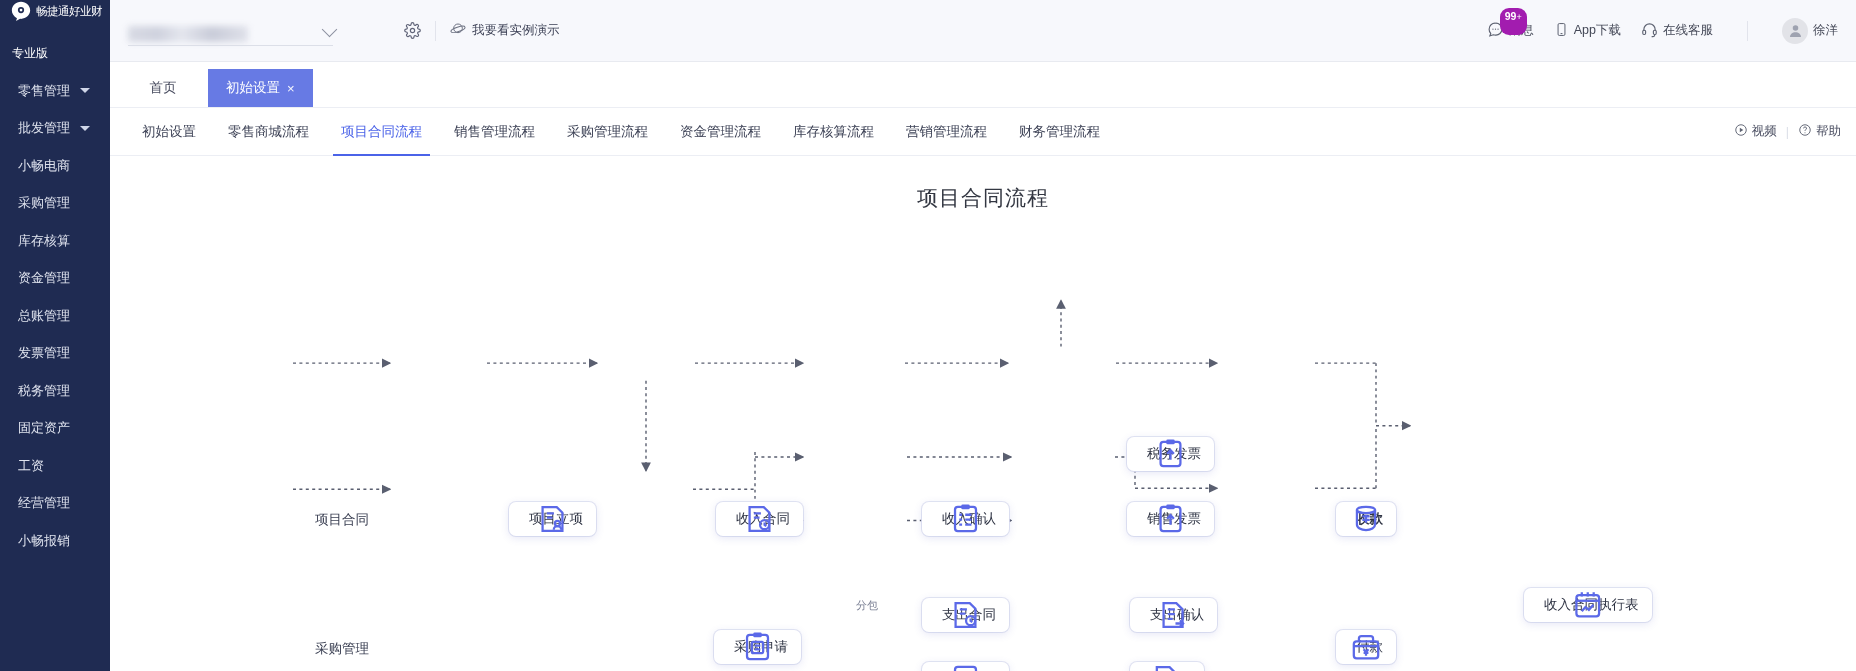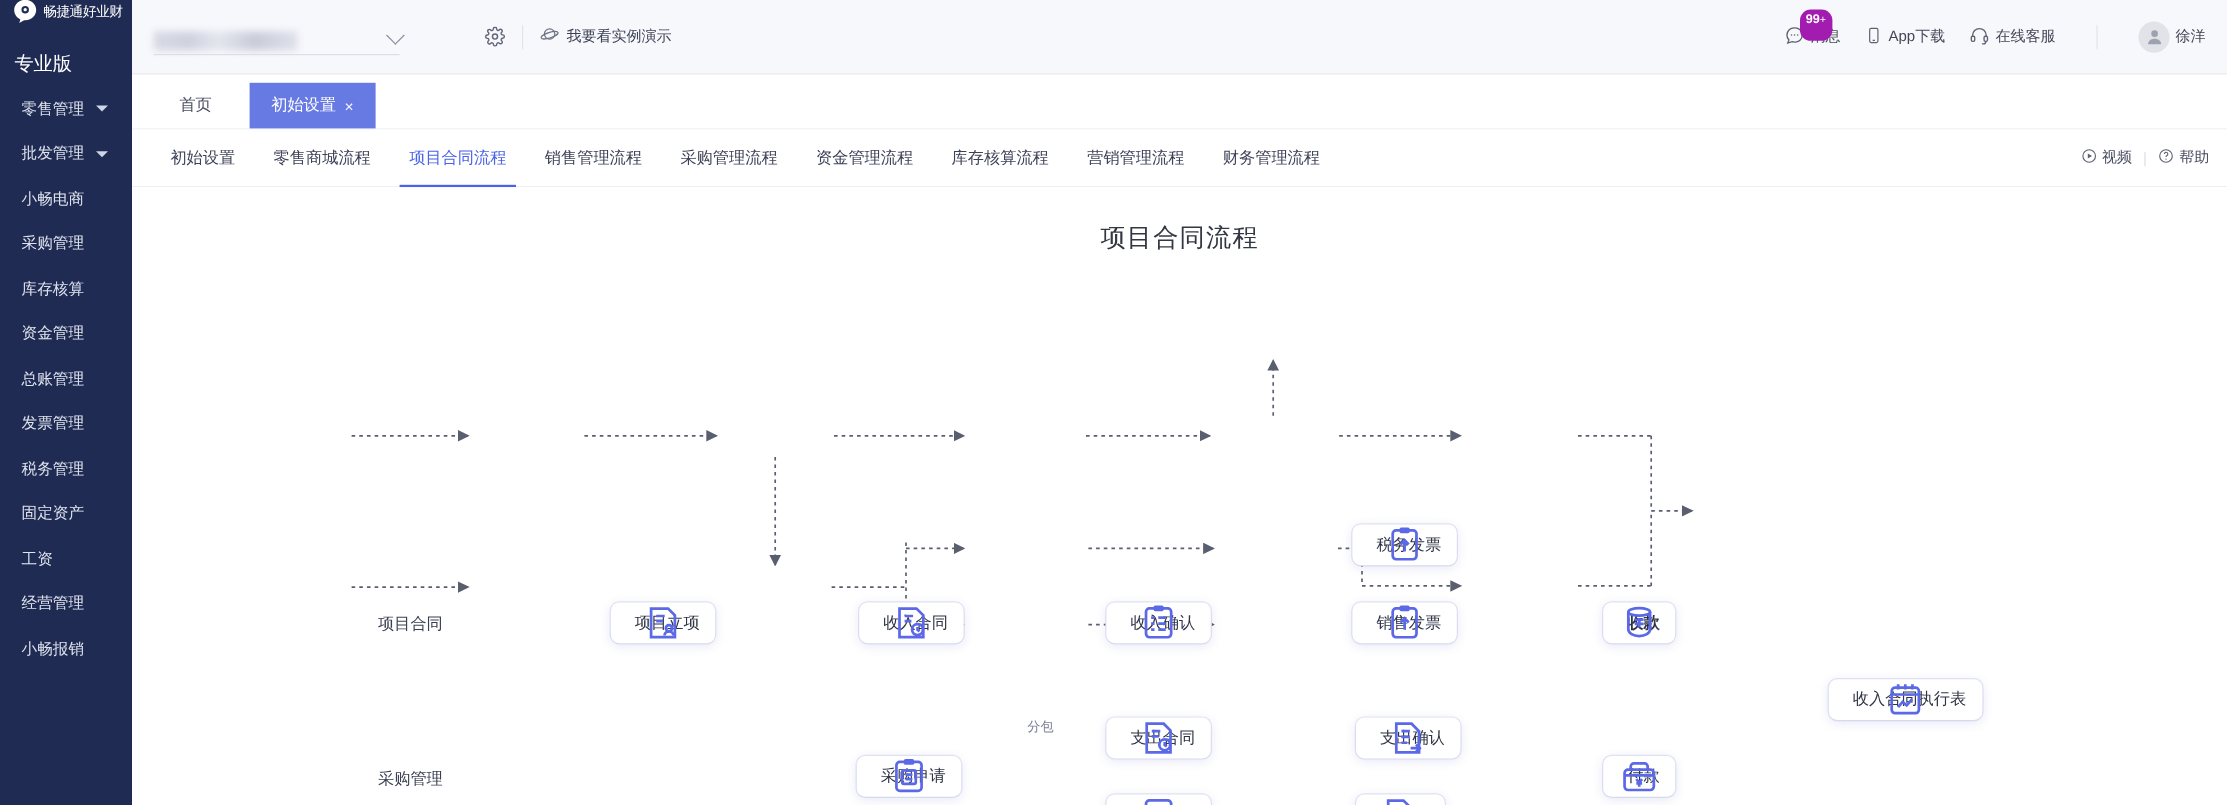--- a/index.html
+++ b/index.html
@@ -23,21 +23,21 @@
     display:flex; flex-direction:column; justify-content:center;
     padding-left: 10px;
     position: relative;
     gap: 21px;
   }
   .brand-row { display:flex; align-items:center; gap:4px; }
   .brand-logo { width: 22px; height: 22px; flex:0 0 22px; }
   .brand-name {
     color:#fff; font-size: 11.5px; letter-spacing:-0.5px; white-space:nowrap;
   }
-  .brand-sub { color:#fff; font-size: 16px; margin-top:2px; padding-left:2px; }
+  .brand-sub { color:#fff; font-size: 12px; margin-top:2px; padding-left:2px; }
 
   .nav { flex:1; padding-top: 10px; text-align: center; }
   .nav-item {
     height: 37.5px;
     display:flex; align-items:center;
     padding-left: 18px;
     color: #dfe3ee; font-size: 13px;
     cursor: pointer; white-space: nowrap;
     gap: 8px;
   }
@@ -496,21 +496,21 @@
             <span>
               <svg width="17" height="17" viewBox="0 0 24 24" fill="none" stroke="#5b69e8" stroke-width="1.6">
                 <ellipse cx="12" cy="5.6" rx="6.4" ry="2.2"></ellipse>
                 <path d="M5.6 5.6v10.2c0 2.3 2.9 4 6.4 4s6.4-1.7 6.4-4V5.6"></path>
                 <path d="M9.4 10.2h5.2M9.4 12.6h5.2M12 9.2v5.4"></path>
               </svg>
             </span>
             <span>收款</span>
           </div>
 
-          <div class="node" style="left:1414px;top:410px;text-align:right;">
+          <div class="node" style="left:1414px;top:432px;text-align:right;">
             <span>
               <svg width="17" height="17" viewBox="0 0 24 24" fill="none" stroke="#5b69e8" stroke-width="1.6">
                 <rect x="4" y="5" width="16" height="15" rx="2"></rect>
                 <path d="M4 9h16"></path>
                 <path d="M7.8 3v3M12 3v3M16.2 3v3"></path>
                 <path d="M7.8 16.4l2.6-3 2.4 2 3.2-3.6"></path>
               </svg>
             </span>
             <span>收入合同执行表</span>
           </div>

